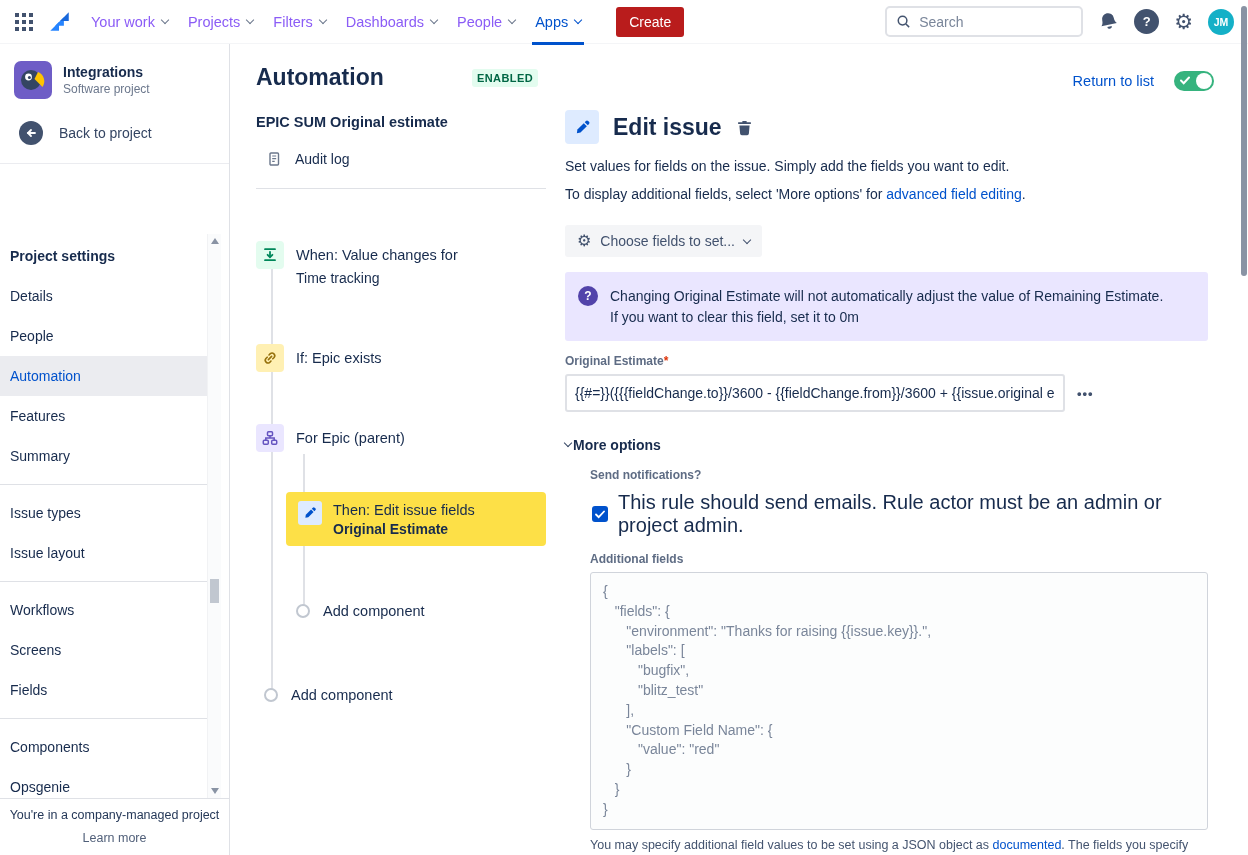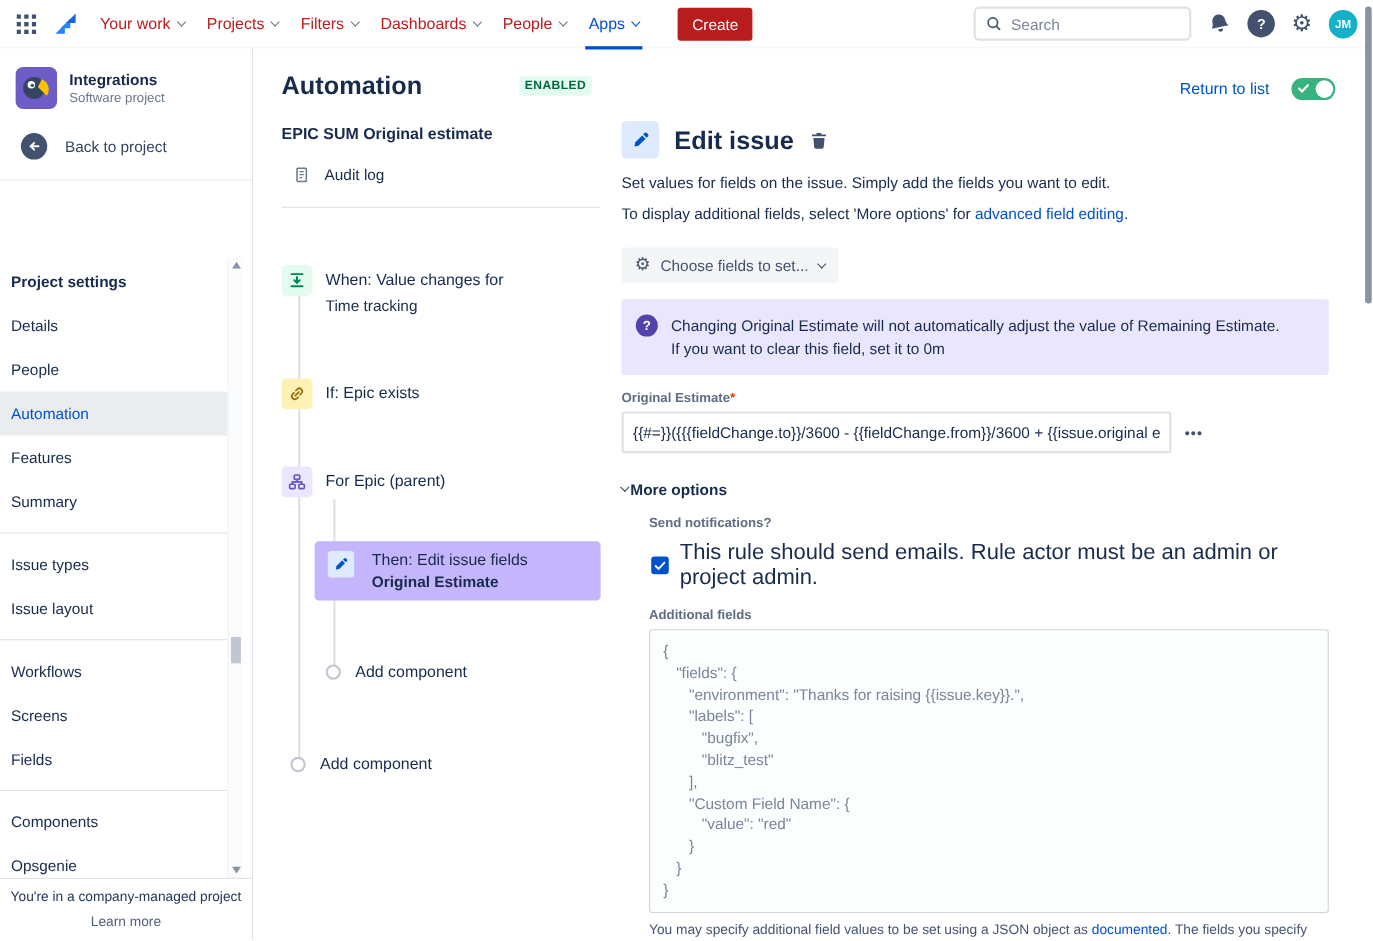--- a/index.html
+++ b/index.html
@@ -8,21 +8,21 @@
     font-family: "Liberation Sans", "DejaVu Sans", sans-serif;
     background:#fff; color:#172B4D; position:relative;
   }
   
   .topnav { position:absolute; top:0; left:0; right:0; height:44px;
     display:flex; align-items:center; padding:0 14px 0 10px; gap:2px;
     background:#fff; border-bottom:1px solid #F4F5F7; z-index:5; }
   .appswitcher { width:28px; height:28px; display:flex; align-items:center; justify-content:center; border-radius:3px; cursor:pointer; }
   .jira-logo { width:30px; height:30px; margin:0 6px 0 4px; display:flex; align-items:center; justify-content:center; }
   .nav-item { display:flex; align-items:center; gap:7px; padding:8px 9px;
-    font-size:14.5px; font-weight:500; color:#b91c1c; position:relative; cursor:pointer; white-space:nowrap; }
+    font-size:14.5px; font-weight:500; color:#8b5cf6; position:relative; cursor:pointer; white-space:nowrap; }
   .nav-item.active { color:#0052CC; }
   .nav-item.active::after { content:""; position:absolute; left:6px; right:6px; bottom:-7px; height:3px; background:#0052CC; }
   .chev { display:inline-block; width:6px; height:6px; border-right:1.7px solid #6B778C; border-bottom:1.7px solid #6B778C; transform:rotate(45deg); margin-top:-3px; }
   .nav-item.active .chev { border-color:#0052CC; }
   .create-btn { margin-left:24px; background:#b91c1c; color:#fff; font-size:14px; font-weight:500;
     border:none; border-radius:3px; padding:7px 13px; cursor:pointer; }
   .nav-right { margin-left:auto; display:flex; align-items:center; gap:15px; }
   .searchbox { width:198px; height:31px; border:2px solid #DFE1E6; border-radius:5px;
     display:flex; align-items:center; gap:8px; padding:0 9px; background:#fff; }
   .searchbox input { border:none; outline:none; font-size:14px; color:#172B4D; width:140px; font-family:inherit; }
@@ -80,22 +80,22 @@
   .vline { position:absolute; width:2px; background:#DFE1E6; }
   .v1 { left:15px; top:20px; height:434px; }
   .v2 { left:47px; top:214px; height:156px; }
   .c-item { position:absolute; display:flex; gap:12px; z-index:1; }
   .c-ic { width:28px; height:28px; border-radius:4px; flex:0 0 28px;
     display:flex; align-items:center; justify-content:center; }
   .c-ic.green { background:#E3FCEF; } .c-ic.yellow { background:#FFF0B3; } .c-ic.purple { background:#EAE6FF; }
   .c-ic.blue { background:#DEEBFF; width:24px; height:24px; flex-basis:24px; border-radius:3px; }
   .c-lbl { font-size:14.5px; color:#172B4D; line-height:28px; }
   .c-sub { font-size:14px; color:#172B4D; line-height:18px; }
-  .sel-box { position:absolute; left:30px; top:252px; width:260px; height:54px; background:#c4b5fd;
-    border-radius:4px; display:flex; gap:16px; padding:9px 12px; cursor:pointer; z-index:2; }
+  .sel-box { position:absolute; left:30px; top:252px; width:260px; height:54px; background:#fde047;
+    border-radius:4px; display:flex; gap:11px; padding:9px 12px; cursor:pointer; z-index:2; }
   .sel-box .c-lbl { line-height:19px; }
   .sel-box .c-sub { font-weight:700; line-height:19px; }
   .add-row { position:absolute; display:flex; align-items:center; gap:13px; cursor:pointer; z-index:1; }
   .add-circ { width:14px; height:14px; border:2px solid #C1C7D0; border-radius:50%; background:#fff; }
   .add-lbl { font-size:14.5px; color:#172B4D; }
   
   .detail { position:absolute; left:565px; top:110px; width:643px; }
   .d-head { display:flex; align-items:center; gap:14px; }
   .d-head-ic { width:34px; height:34px; border-radius:4px; background:#DEEBFF; display:flex; align-items:center; justify-content:center; }
   .d-title { font-size:23px; font-weight:700; color:#172B4D; }

